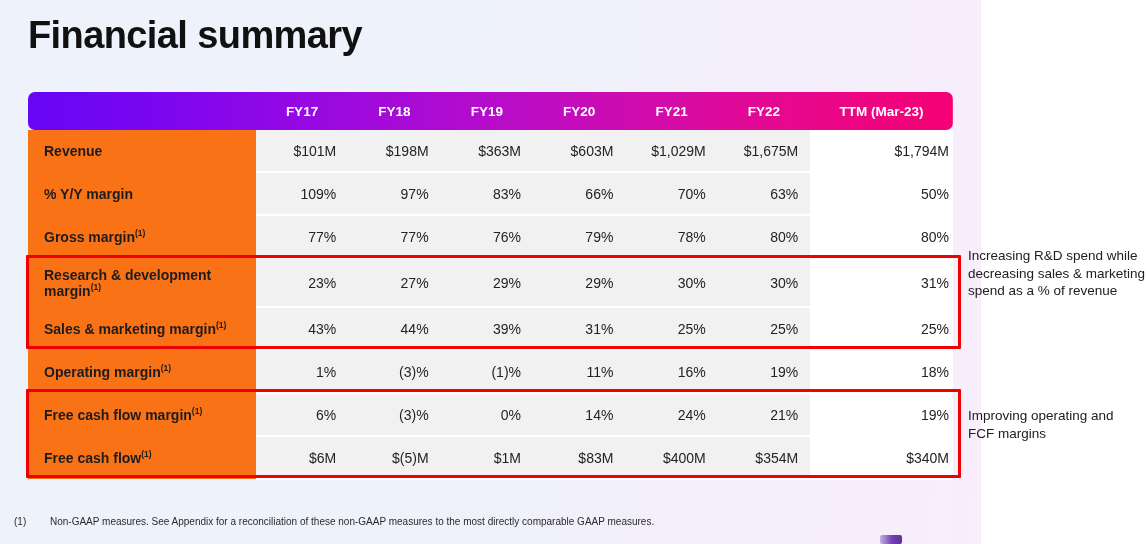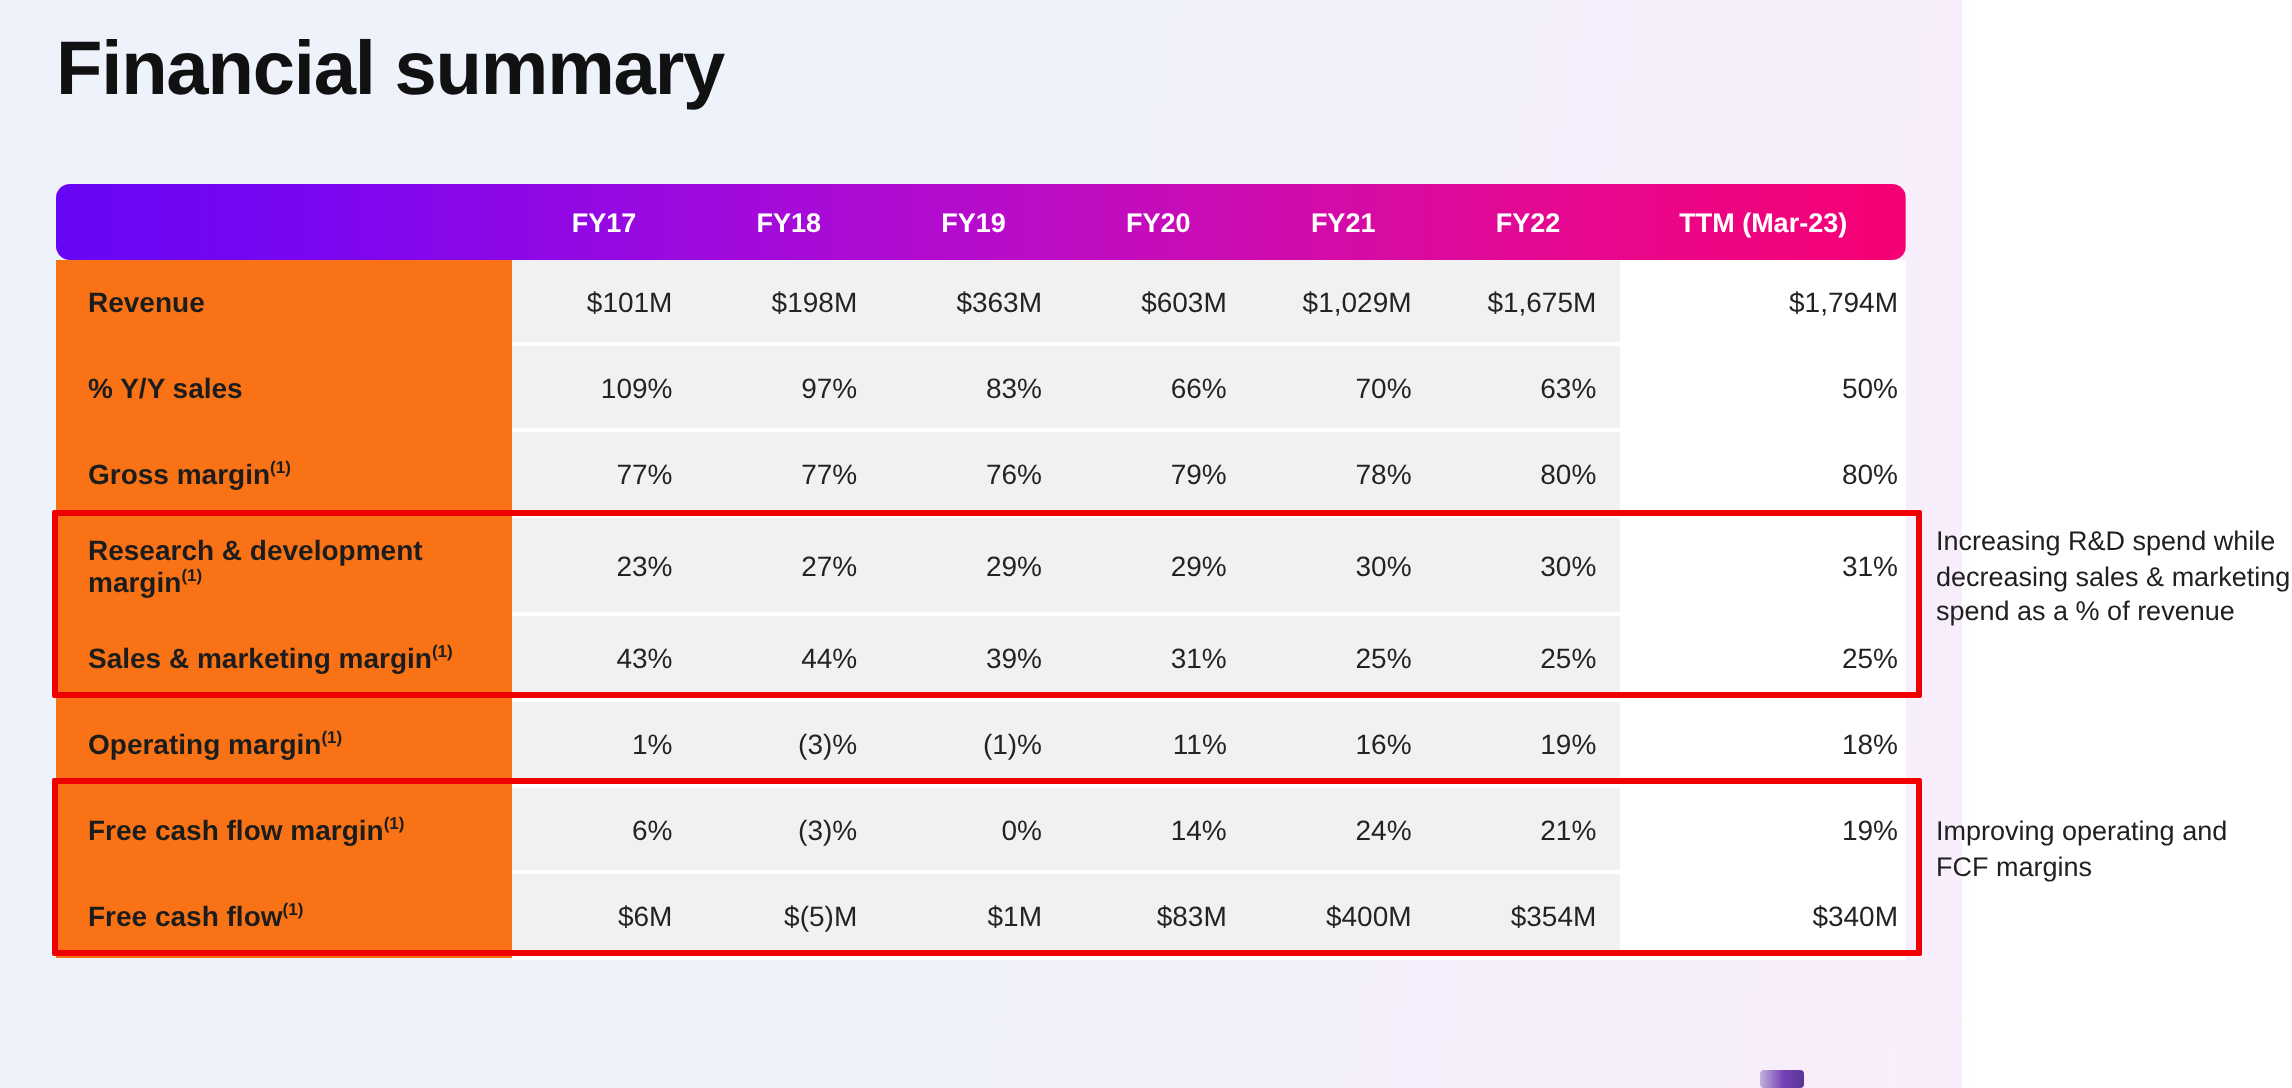--- a/index.html
+++ b/index.html
@@ -143,21 +143,21 @@
   }
   
   .annotation {
     position: absolute;
     font-size: 13.5px;
     line-height: 17.5px;
     color: #202020;
   }
   #annotation-rd {
     left: 968px;
-    top: 262px;
+    top: 247px;
     width: 178px;
   }
   #annotation-margins {
     left: 968px;
     top: 407px;
     width: 170px;
   }
   
   .footnote {
     position: absolute;
@@ -224,21 +224,21 @@
           <td class="val">$101M</td>
           <td class="val">$198M</td>
           <td class="val">$363M</td>
           <td class="val">$603M</td>
           <td class="val">$1,029M</td>
           <td class="val">$1,675M</td>
           <td class="val ttm">$1,794M</td>
         </tr>
 
         <tr class="r-norm">
-          <td class="label"><span>% Y/Y sales</span><sup></sup></td>
+          <td class="label"><span>% Y/Y margin</span><sup></sup></td>
           <td class="val">109%</td>
           <td class="val">97%</td>
           <td class="val">83%</td>
           <td class="val">66%</td>
           <td class="val">70%</td>
           <td class="val">63%</td>
           <td class="val ttm">50%</td>
         </tr>
 
         <tr class="r-norm">
@@ -311,16 +311,19 @@
       </tbody>
     </table>
   </div>
 
   <div class="redbox" id="redbox-rd-sm"></div>
   <div class="redbox" id="redbox-op-fcf"></div>
 
   <div class="annotation" id="annotation-rd">Increasing R&amp;D spend while decreasing sales &amp; marketing spend as a % of revenue</div>
   <div class="annotation" id="annotation-margins">Improving operating and FCF margins</div>
 
+  <div class="footnote">
+    <span class="fn-mark">(1)</span><span>Non-GAAP measures. See Appendix for a reconciliation of these non-GAAP measures to the most directly comparable GAAP measures.</span>
+  </div>
 
   <div class="logo-mark"></div>
 
 </div>
 
 </body></html>

